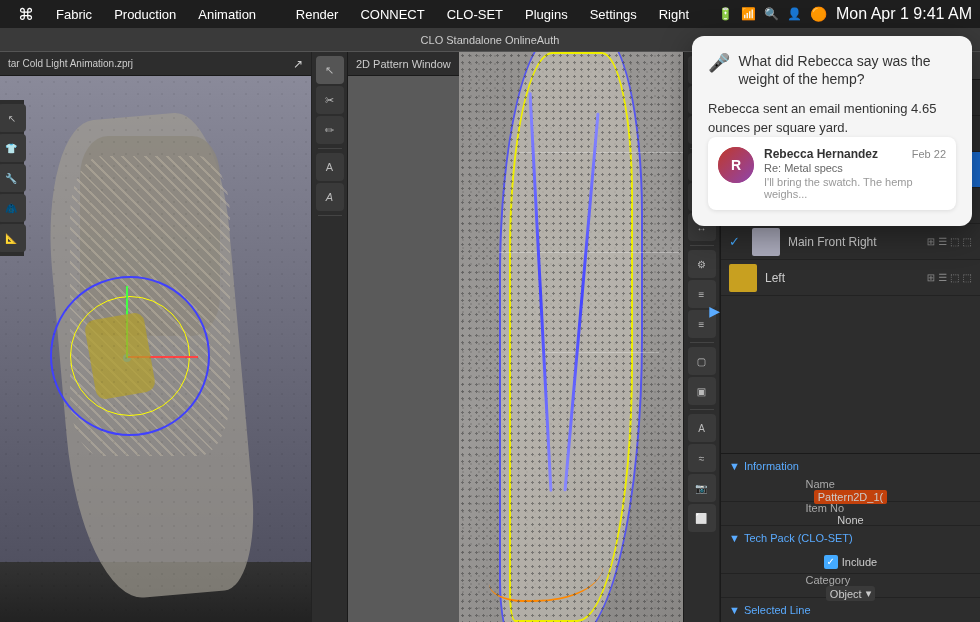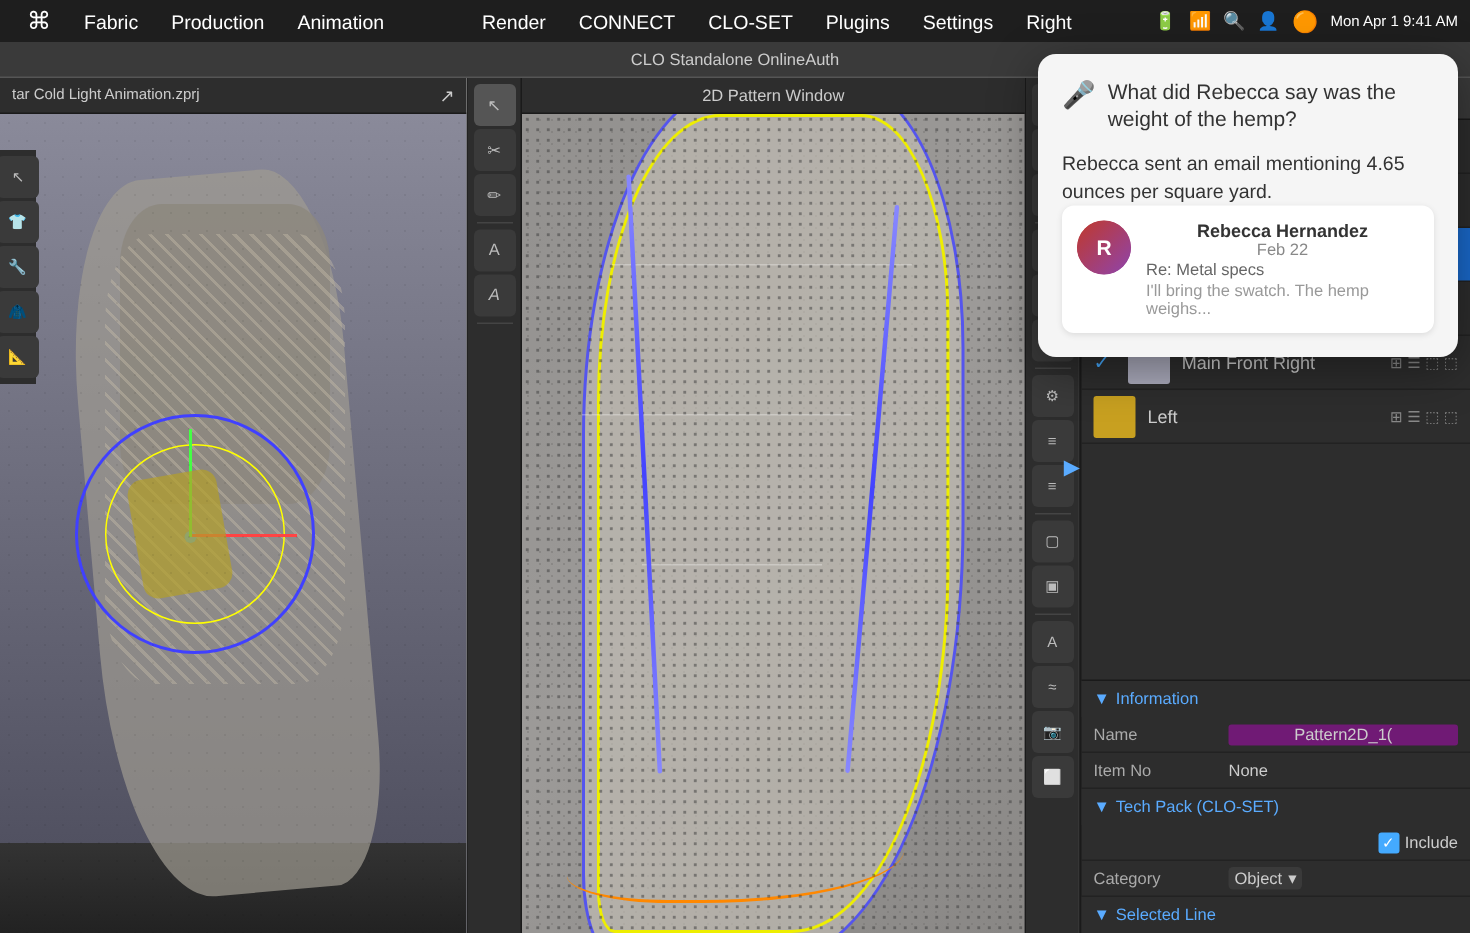--- a/index.html
+++ b/index.html
@@ -22,21 +22,21 @@
       font-size: 11px; color: #ccc; border-bottom: 1px solid #555;
     }
 
     
     #main-layout {
       display: flex; width: 100%; height: calc(622px - 52px);
     }
 
     
     #left-panel {
-      width: 312px; height: 100%; background: #e5e5e5; position: relative; overflow: hidden;
+      width: 312px; height: 100%; background: #15803d; position: relative; overflow: hidden;
       border-right: 1px solid #222;
     }
     #left-panel-header {
       height: 24px; background: #2d2d2d; display: flex; align-items: center;
       justify-content: space-between; padding: 0 8px; font-size: 11px; color: #ccc;
       border-bottom: 1px solid #1a1a1a;
     }
     #viewport3d {
       width: 100%; height: calc(100% - 24px);
       background: linear-gradient(135deg, #6a6a7a 0%, #4a4a5a 40%, #3a3a4a 100%);
@@ -109,26 +109,26 @@
     #property-editor-header {
       height: 28px; background: #3a3a3a; display: flex; align-items: center;
       justify-content: center; font-size: 12px; color: #ccc; border-bottom: 1px solid #1a1a1a;
     }
     .prop-section-header {
       height: 24px; display: flex; align-items: center; padding: 0 8px; gap: 4px;
       font-size: 11px; color: #5aabff; cursor: pointer; background: #2d2d2d;
     }
     .prop-row {
       height: 24px; display: flex; align-items: center; padding: 0 8px;
-      font-size: 11px; color: #ccc; border-bottom: 1px solid #222;
+      font-size: 11px; color: #ccc; border-bottom: 1px solid #222; flex-direction: column;
     }
     .prop-label { width: 90px; color: #aaa; flex-shrink: 0; }
     .prop-value { flex: 1; color: #ccc; text-align: left; overflow: hidden; text-overflow: ellipsis; white-space: nowrap; }
     .prop-value-box {
-      flex: 1; background: #701a75; border-radius: 2px; padding: 1px 4px;
+      flex: 1; background: #c2410c; border-radius: 2px; padding: 1px 4px;
       text-align: center; font-size: 11px;
     }
     .prop-checkbox { width: 14px; height: 14px; background: #4af; border-radius: 2px; display: flex; align-items: center; justify-content: center; font-size: 10px; color: white; }
     .prop-include-row {
       display: flex; align-items: center; gap: 4px; flex: 1; justify-content: flex-end;
     }
     .prop-dropdown {
       background: #3a3a3a; border-radius: 3px; padding: 1px 4px;
       font-size: 11px; color: #ccc; display: flex; align-items: center; gap: 4px;
     }
@@ -183,21 +183,21 @@
   <span class="menu-item">Plugins</span>
   <span class="menu-item">Settings</span>
   <span class="menu-item">Right</span>
   <div class="menu-spacer"></div>
   <div class="menu-right">
     <span>🔋</span>
     <span>📶</span>
     <span>🔍</span>
     <span>👤</span>
     <span style="font-size:14px;">🟠</span>
-    <span style="font-size:10px;">Mon Apr 1  9:41 AM</span>
+    <span style="font-size:16px;">Mon Apr 1  9:41 AM</span>
   </div>
 </div>
 
 <div id="titlebar">
   <span>CLO Standalone OnlineAuth</span>
 </div>
 
 <div id="main-layout">
 
   <div id="left-panel">
@@ -250,21 +250,21 @@
     <div id="left-tool-bar">
       <div class="tool-btn" style="font-size:11px;background:#555;">↖</div>
       <div class="tool-btn" style="font-size:11px;">✂</div>
       <div class="tool-btn" style="font-size:11px;">✏</div>
       <div class="tool-separator"></div>
       <div class="tool-btn" style="font-size:11px;">A</div>
       <div class="tool-btn" style="font-size:11px;font-style:italic;">A</div>
       <div class="tool-separator"></div>
     </div>
 
-    <div style="flex:1;display:flex;flex-direction:column;position:relative;">
+    <div style="flex:1;display:flex;position:relative;">
       <div id="center-header">
         <span>2D Pattern Window</span>
       </div>
       <div id="pattern-view">
         <div class="pattern-area"></div>
 
         <div style="position:absolute;inset:0;background:rgba(160,155,150,0.4);"></div>
 
         <div style="position:absolute;top:-20px;left:40px;right:40px;bottom:-20px;
           background:rgba(200,195,185,0.6);
@@ -444,21 +444,21 @@
     <span class="ai-mic">🎤</span>
     <span class="ai-q-text">What did Rebecca say was the weight of the hemp?</span>
   </div>
   <div id="ai-answer">Rebecca sent an email mentioning 4.65 ounces per square yard.</div>
   <div id="ai-email-card">
     <div class="ai-avatar">
 
       <div style="width:36px;height:36px;background:linear-gradient(135deg,#c0392b,#8e44ad);border-radius:50%;display:flex;align-items:center;justify-content:center;font-size:14px;color:white;font-weight:600;">R</div>
     </div>
     <div class="ai-email-info">
-      <div style="display:flex;justify-content:flex-end;align-items:center;flex-direction:column;">
+      <div style="display:flex;justify-content:space-between;align-items:center;">
         <span class="ai-sender">Rebecca Hernandez</span>
         <span class="ai-date">Feb 22</span>
       </div>
       <div class="ai-subject">Re: Metal specs</div>
       <div class="ai-preview">I'll bring the swatch. The hemp weighs...</div>
     </div>
   </div>
 </div>
 
 </body></html>

